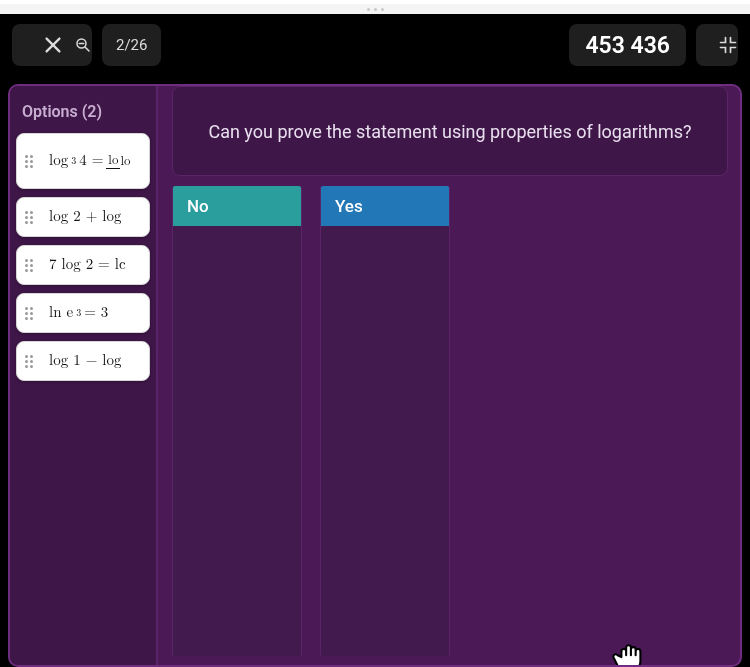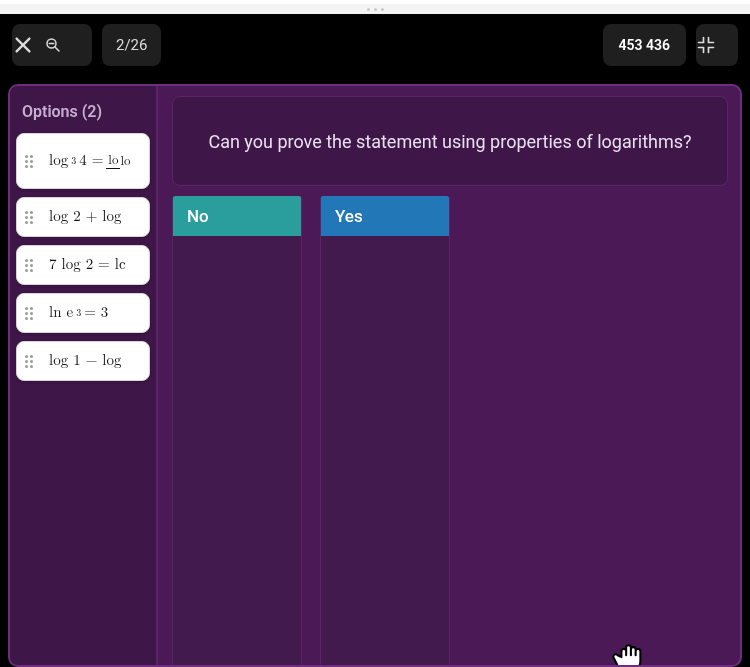--- a/index.html
+++ b/index.html
@@ -9,31 +9,31 @@
   .top-white { height: 4px; background: #fff; }
   .dots-row { height: 10px; background: #f4f4f4; display:flex; align-items:center; justify-content:center; gap:4px; }
   .dots-row span { width:3px; height:3px; border-radius:50%; background:#c8c8c8; }
 
   .header {
     height: 62px; background: #000; display: flex; align-items: center;
     padding: 0 12px; gap: 10px;
   }
   .hdr-btn-dark {
     background: #1f1f1f; border-radius: 8px; display:flex; align-items:center;
-    justify-content:flex-start; color:#dcdcdc;
+    justify-content:flex-end; color:#dcdcdc;
   }
   .close-zoom { width: 80px; height: 42px; gap: 10px; position:relative; }
   .close-x { width:22px; height:22px; }
   .close-x svg { width:100%; height:100%; }
   .zoom-ic { width:18px; height:18px; }
   .zoom-ic svg { width:100%; height:100%; }
 
   .counter { height:42px; padding:0 14px; color:#dcdcdc; font-size:15px; }
   .spacer { flex:1; }
-  .code-box { height:42px; padding:0 16px; color:#fff; font-size:14px; font-weight:600; }
+  .code-box { height:42px; padding:0 16px; color:#fff; font-size:23px; font-weight:600; }
   .collapse { width:42px; height:42px; }
   .collapse svg { width:20px; height:20px; }
 
   .board {
     margin: 8px 8px 0 8px;
     height: 583px;
     background: #4b1a56;
     border: 2px solid #6f2d80;
     border-radius: 10px;
     display: flex;
@@ -71,21 +71,20 @@
   .sub { font-size:10px; vertical-align:-3px; }
   .sup { font-size:10px; vertical-align:5px; }
   .frac { display:inline-flex; flex-direction:row; align-items:center; line-height:1; font-size:13px; }
   .frac .num { border-bottom:1px solid #111; padding:0 2px 1px; }
   .frac .den { padding-top:1px; }
 
   .main {
     flex:1; padding: 0 12px 0 14px; position:relative;
   }
   .question {
-    margin-top: 10px;
     background: #3e1647;
     border: 1px solid #5c2468;
     border-radius: 8px;
     padding: 20px 18px;
     color: #e9e0ef;
     font-size: 18px;
     text-align: center;
     min-height: 90px;
     display:flex; align-items:center; justify-content:center;
   }

